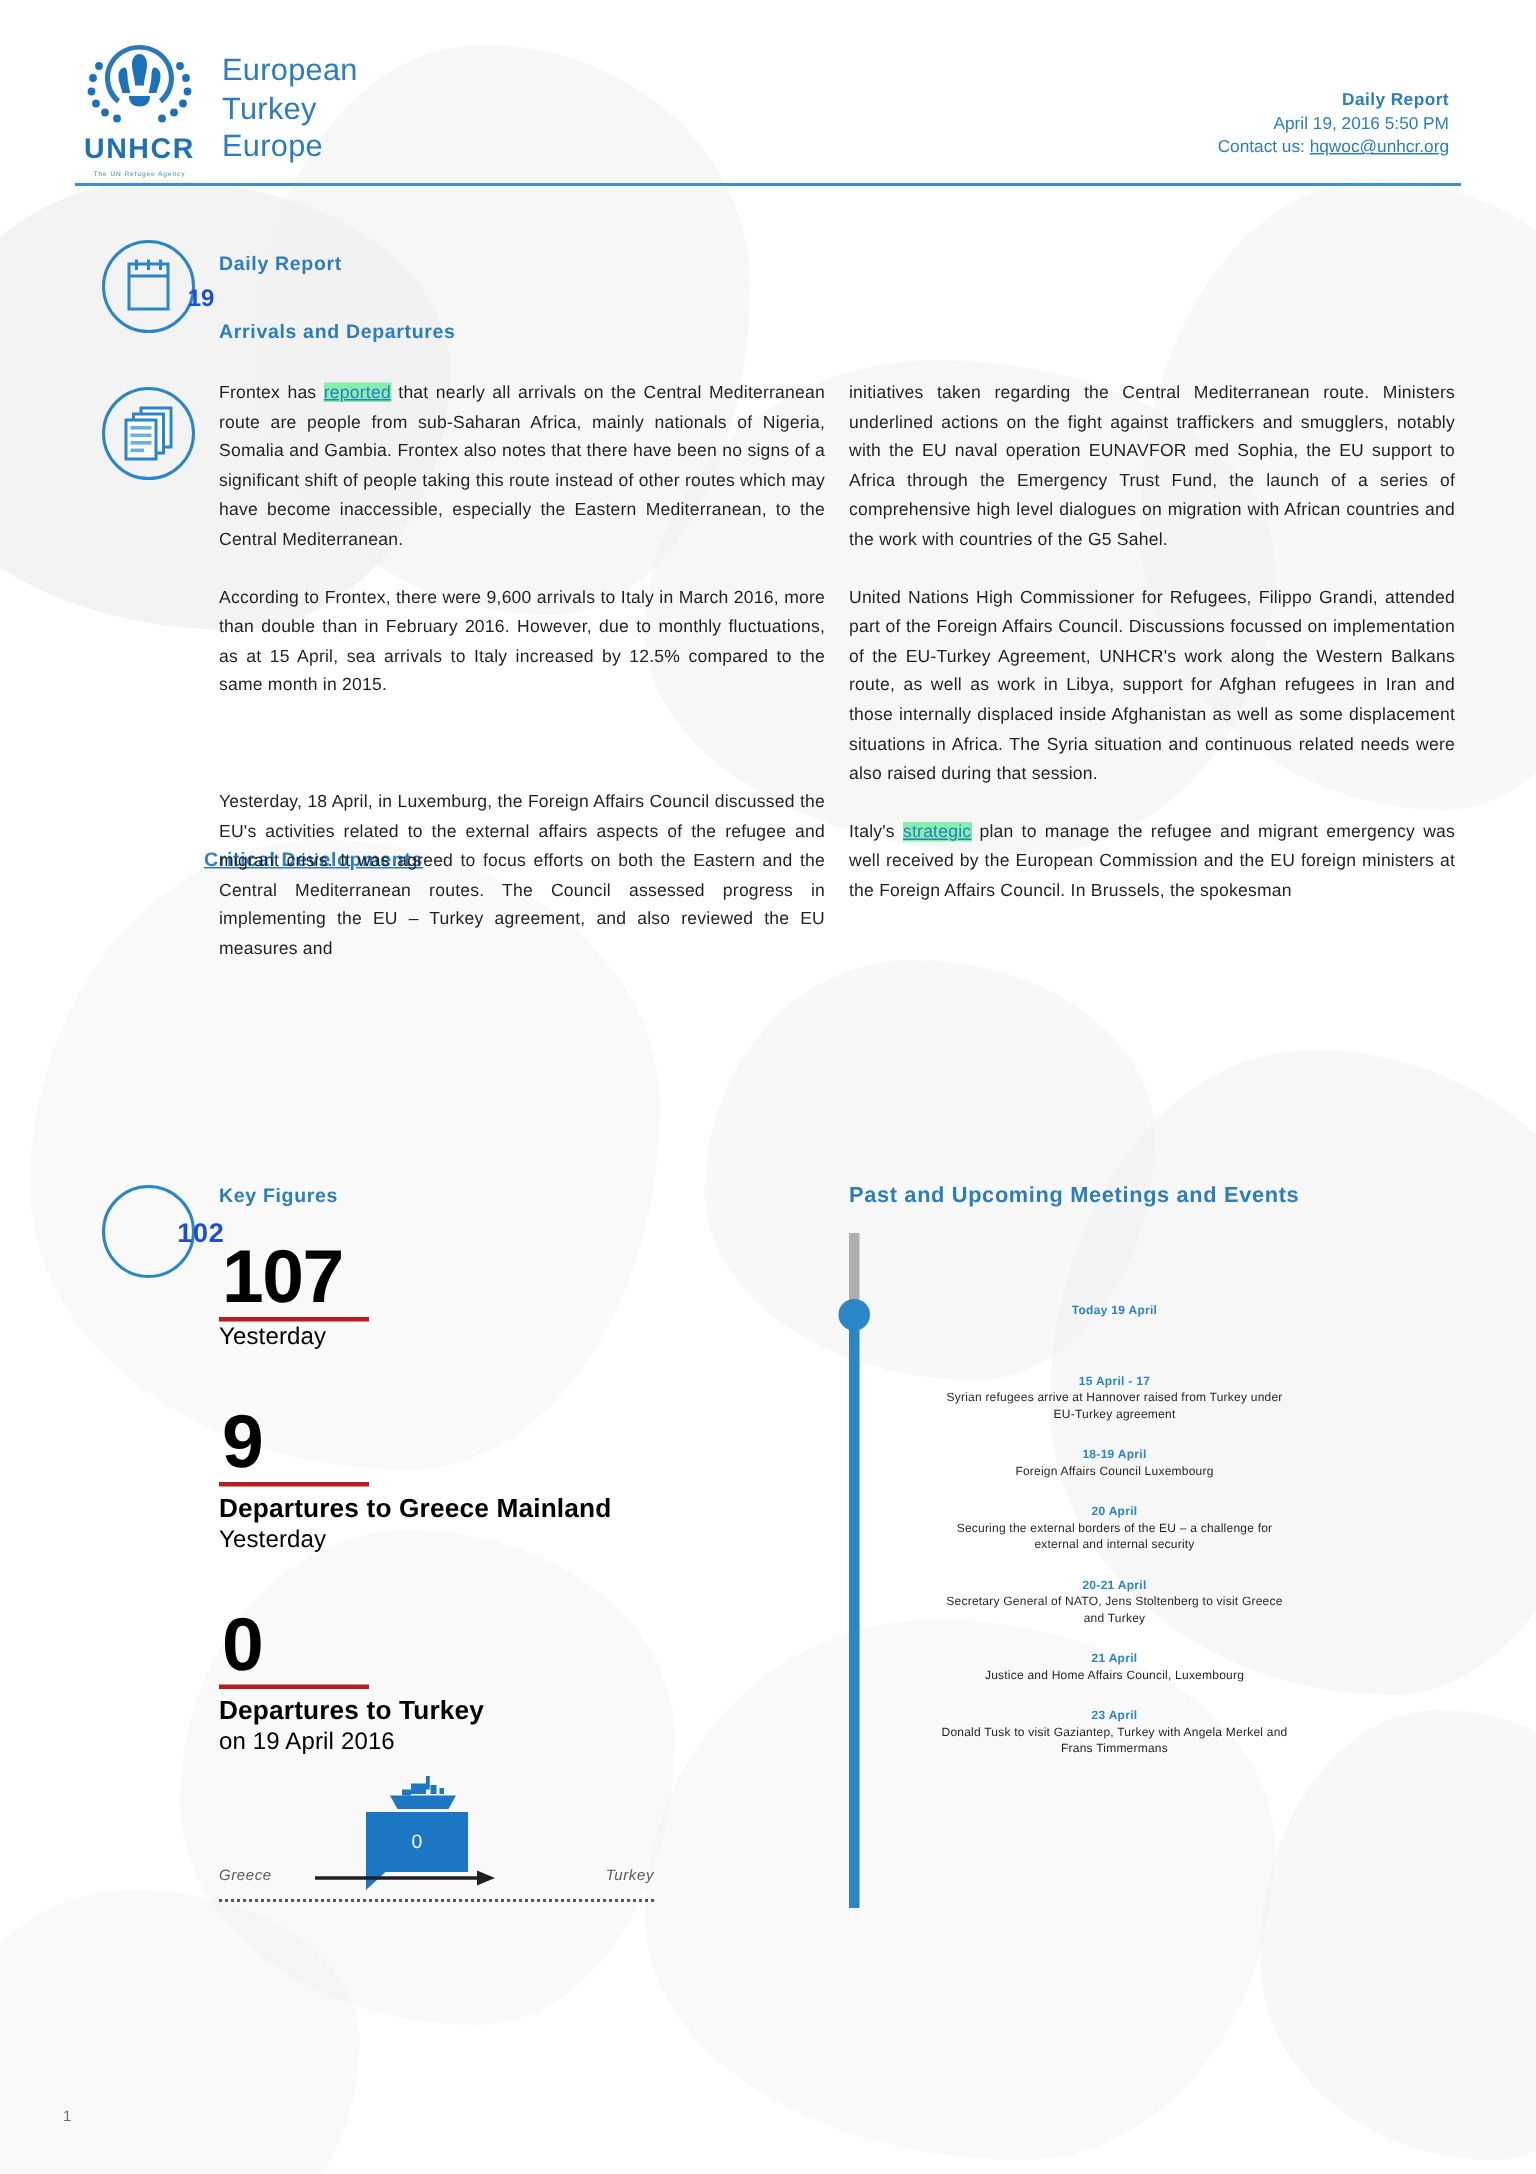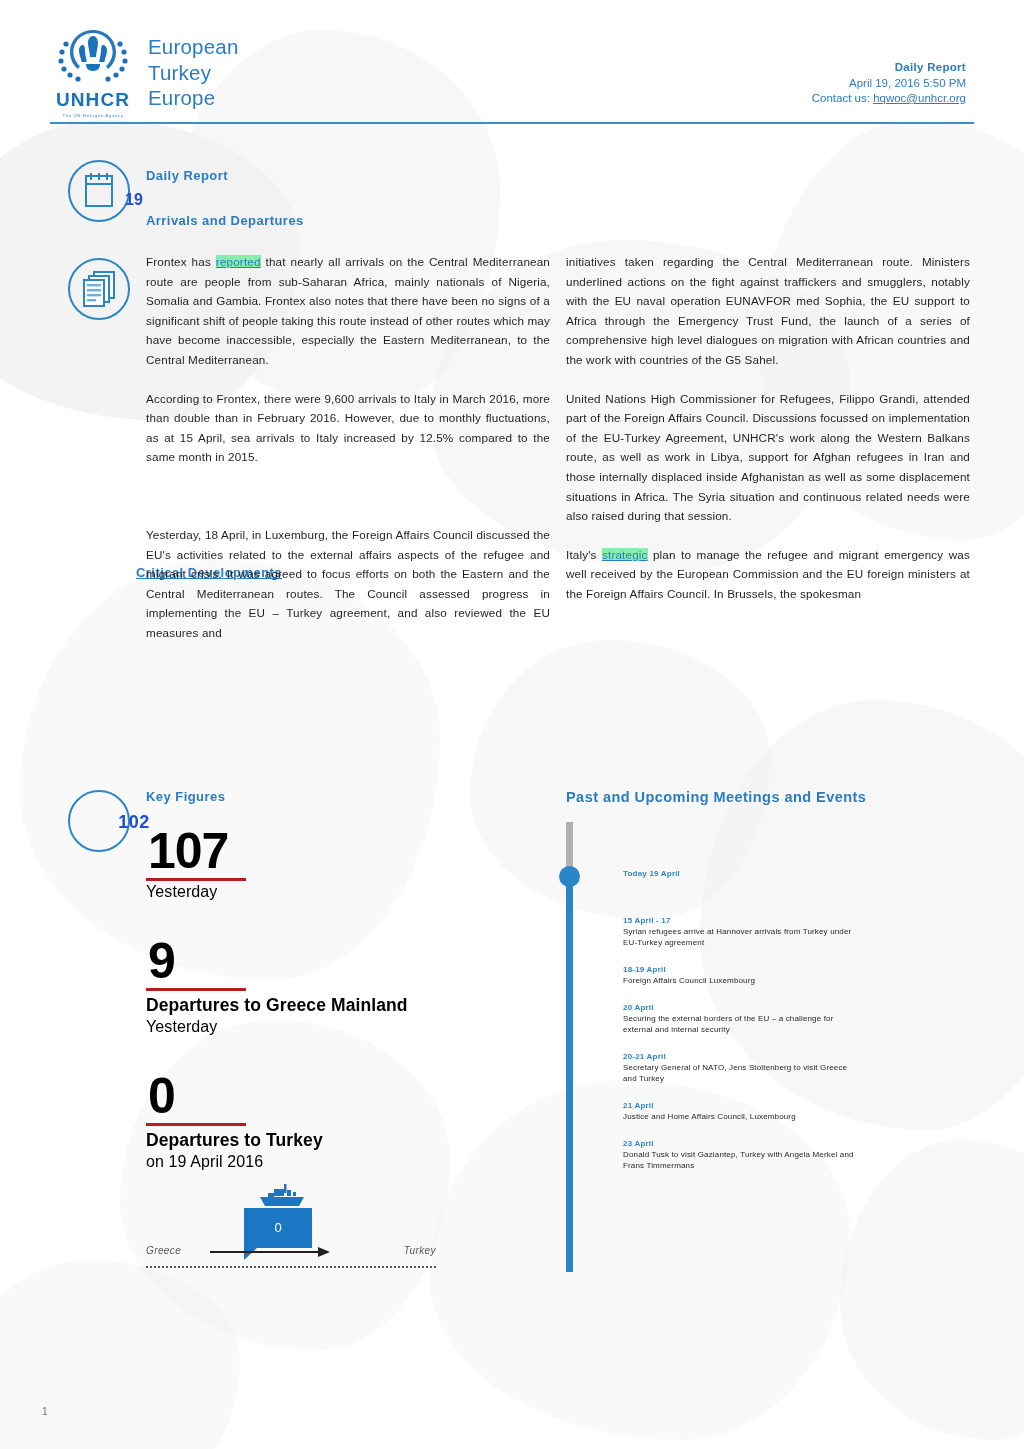--- a/index.html
+++ b/index.html
@@ -255,21 +255,21 @@
     width: 7px; height: 398px;
     background: #2b86c8;
   }
   .tl-dot {
     position: absolute;
     left: -7px; top: 44px;
     width: 21px; height: 21px;
     border-radius: 50%;
     background: #2b86c8;
   }
-  .tl-items { position: absolute; left: 57px; top: 46px; width: 240px; }
+  .tl-items { position: absolute; left: 57px; top: 46px; width: 240px; text-align: center; }
   .tl-item { margin-bottom: 16px; }
   .tl-item .d {
     color: #2b86c8;
     font-size: 8px;
     font-weight: bold;
     letter-spacing: .2px;
     line-height: 11px;
   }
   .tl-item .x {
     color: #231f20;
@@ -445,21 +445,21 @@
     <div class="tl-line-blue"></div>
     <div class="tl-dot"></div>
 
     <div class="tl-items">
       <div class="tl-item" id="tl-0">
         <div class="d">Today 19 April</div>
         <div class="x"></div>
       </div>
       <div class="tl-item">
         <div class="d">15 April -  17</div>
-        <div class="x">Syrian refugees arrive at Hannover arrivals from Turkey under EU-Turkey agreement</div>
+        <div class="x">Syrian refugees arrive at Hannover raised from Turkey under EU-Turkey agreement</div>
       </div>
       <div class="tl-item">
         <div class="d">18-19 April</div>
         <div class="x">Foreign Affairs Council Luxembourg</div>
       </div>
       <div class="tl-item">
         <div class="d">20 April</div>
         <div class="x">Securing the external borders of the EU – a challenge for external and internal security</div>
       </div>
       <div class="tl-item">

